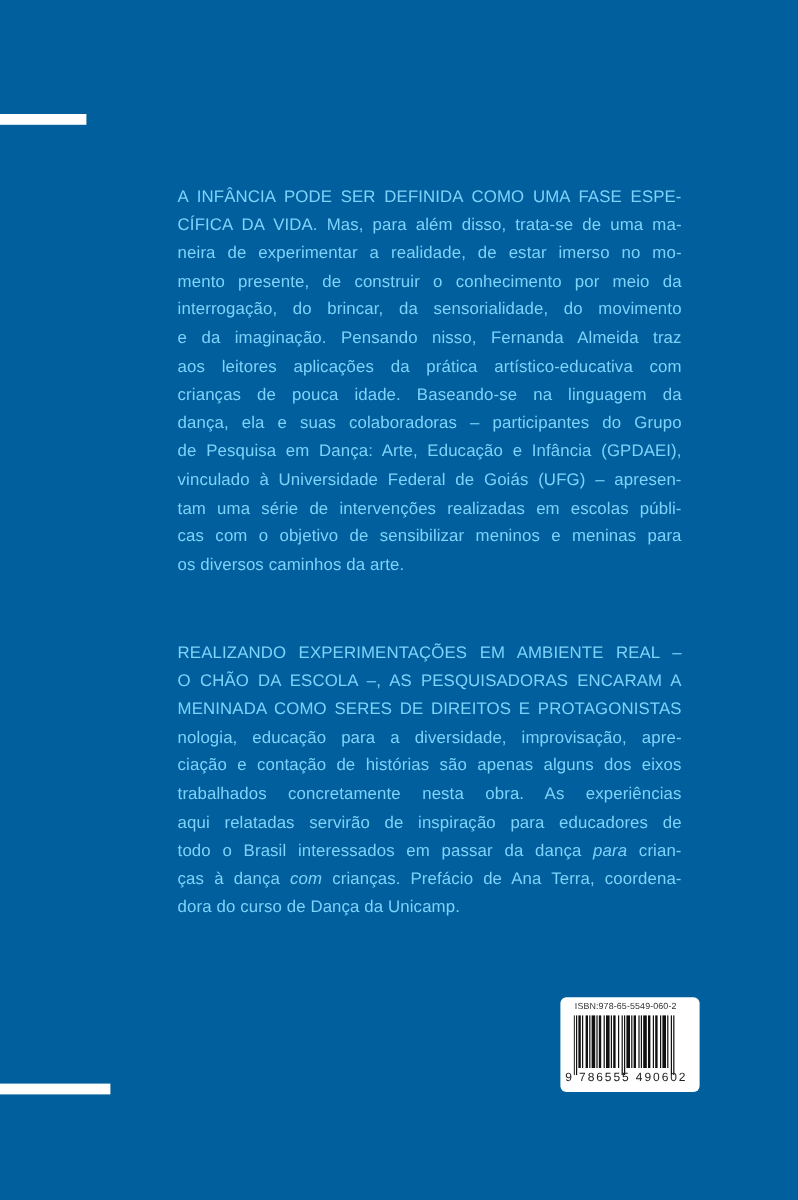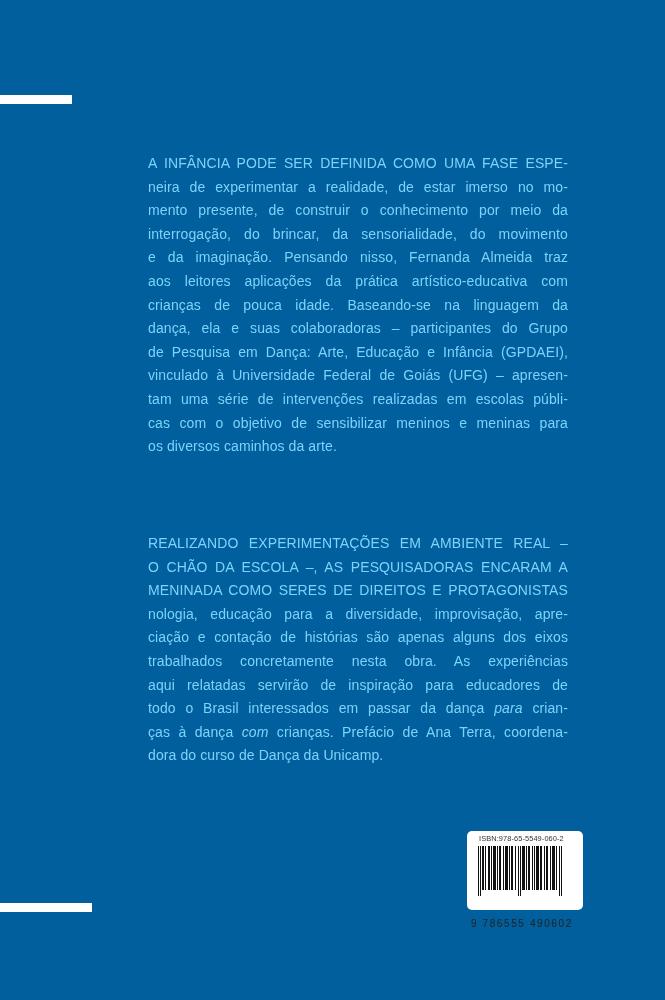--- a/index.html
+++ b/index.html
@@ -37,30 +37,31 @@
     position:absolute; left:12px; top:3px;
     font-family:"Liberation Sans", sans-serif; font-size:7.4px; color:#333;
     letter-spacing:0.1px; white-space:nowrap;
   }
   .bars {
     position:absolute; left:11px; top:15px; width:86px; height:50px;
   }
   .ean-digits {
     position:absolute; left:4px; top:62px;
     font-family:"Liberation Sans", sans-serif; font-size:10px; color:#222;
-    letter-spacing:1.6px; white-space:nowrap;margin-top:25px;
+    letter-spacing:1.6px; white-space:nowrap;
   }
 </style>
 </head>
 <body>
 
 <div class="bar bar-top"></div>
 
 <div class="text-block p1">
   <span class="line">A INFÂNCIA PODE SER DEFINIDA COMO UMA FASE ESPE-</span>
+  <span class="line">CÍFICA DA VIDA. Mas, para além disso, trata-se de uma ma-</span>
   <span class="line">neira de experimentar a realidade, de estar imerso no mo-</span>
   <span class="line">mento presente, de construir o conhecimento por meio da</span>
   <span class="line">interrogação, do brincar, da sensorialidade, do movimento</span>
   <span class="line">e da imaginação. Pensando nisso, Fernanda Almeida traz</span>
   <span class="line">aos leitores aplicações da prática artístico-educativa com</span>
   <span class="line">crianças de pouca idade. Baseando-se na linguagem da</span>
   <span class="line">dança, ela e suas colaboradoras – participantes do Grupo</span>
   <span class="line">de Pesquisa em Dança: Arte, Educação e Infância (GPDAEI),</span>
   <span class="line">vinculado à Universidade Federal de Goiás (UFG) – apresen-</span>
   <span class="line">tam uma série de intervenções realizadas em escolas públi-</span>

